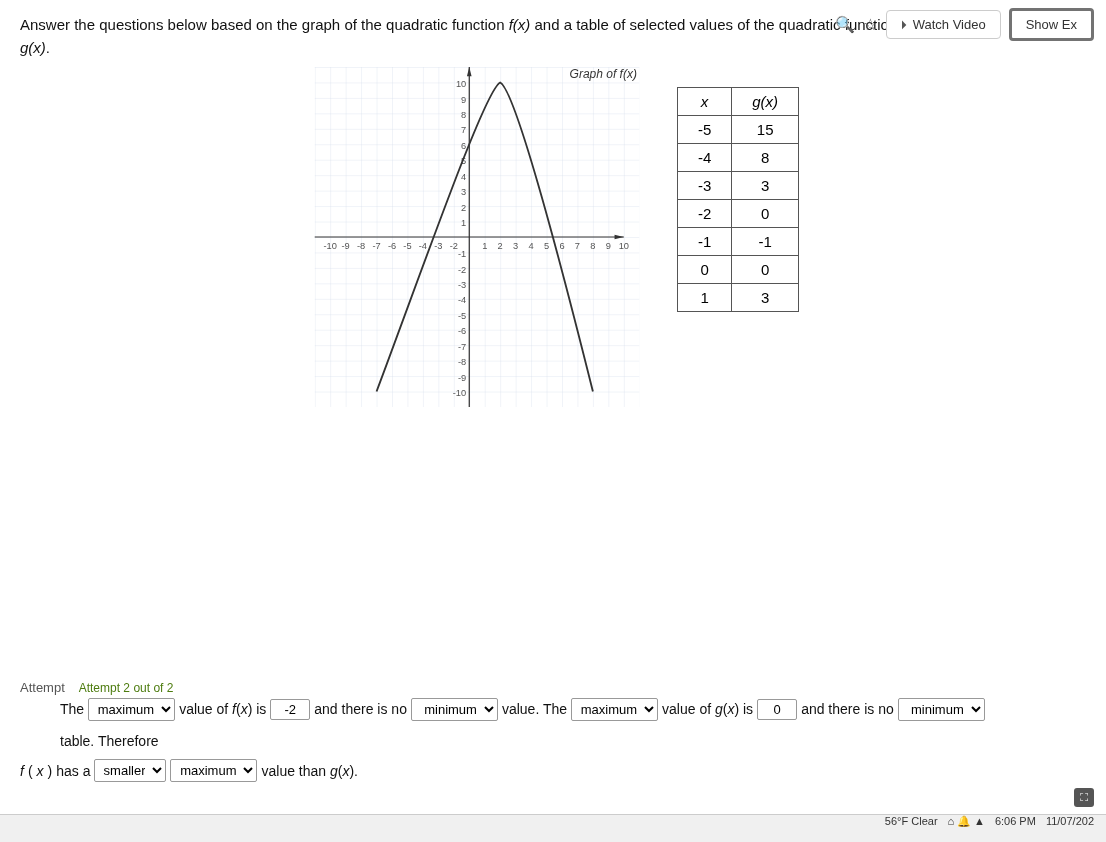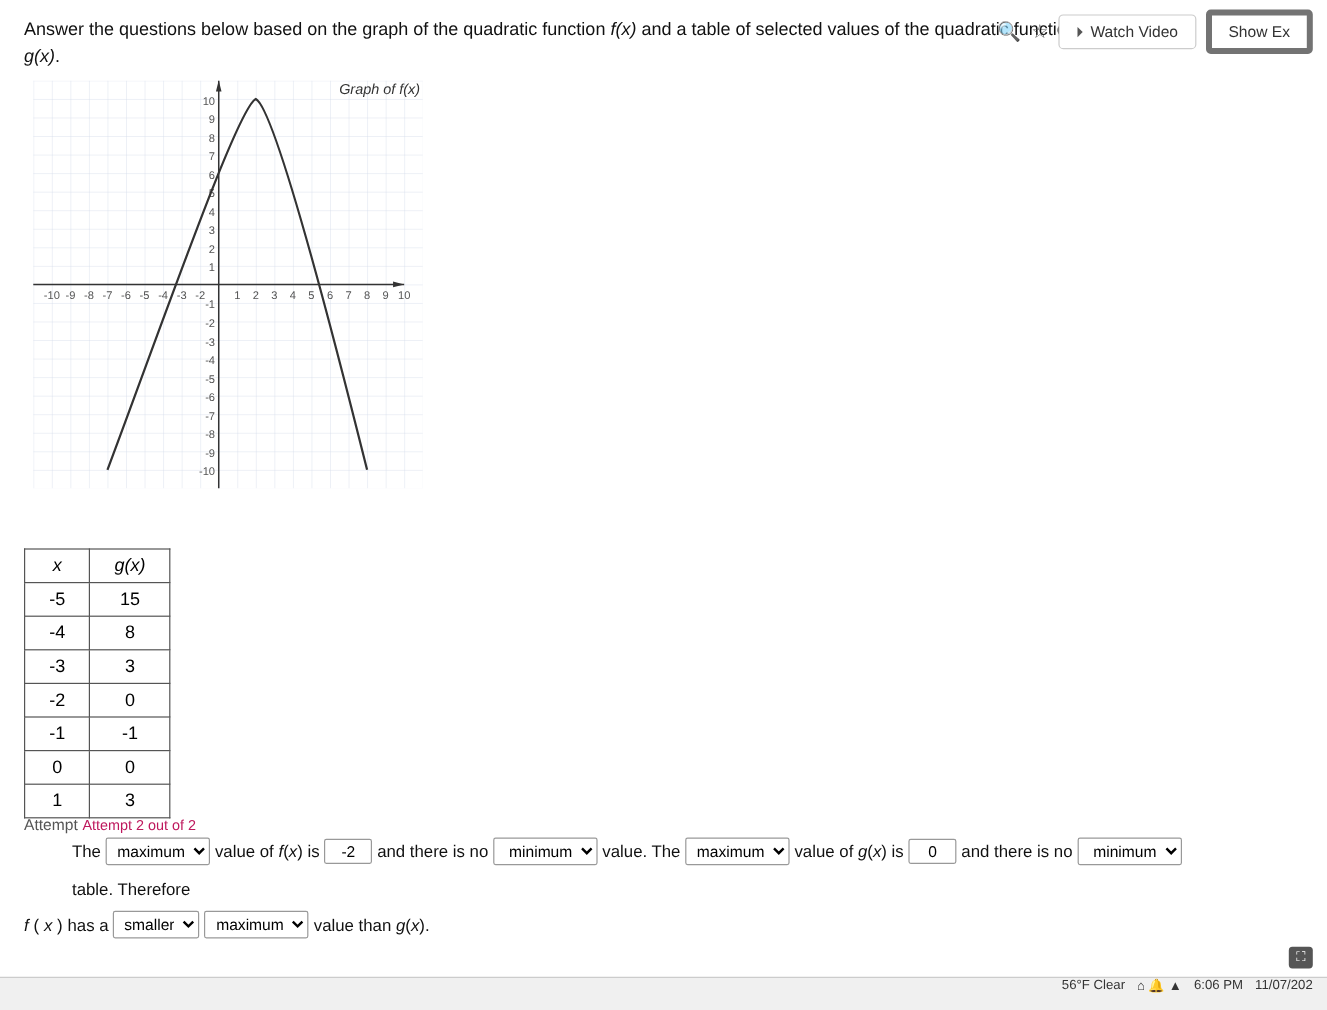--- a/index.html
+++ b/index.html
@@ -48,21 +48,21 @@
       align-items: center;
       gap: 6px;
       color: #333;
     }
     .watch-video-btn .play-icon {
       color: #555;
       font-size: 12px;
     }
     .show-ex-btn {
       background: #fff;
-      border: 5px solid #737373;
+      border: 3px solid #737373;
       border-radius: 4px;
       padding: 6px 14px;
       cursor: pointer;
       font-size: 13px;
       color: #333;
     }
 
     
     .main-content {
       padding: 14px 20px 10px 20px;
@@ -75,21 +75,20 @@
       max-width: 900px;
     }
 
     
     .graph-table-row {
       display: flex;
       align-items: flex-start;
       margin-top: 8px;
       gap: 30px;
       justify-content: center;
-      flex-direction: column;
     }
 
     
     .graph-container {
       position: relative;
       width: 340px;
       height: 340px;
     }
 
     
@@ -119,22 +118,22 @@
       right: 20px;
     }
 
     .answer-label {
       font-size: 13px;
       color: #555;
       margin-bottom: 6px;
     }
     .attempt-label {
       font-size: 12px;
-      color: #be185d;
-      margin-left: 0;
+      color: #4d7c0f;
+      margin-left: 10px;
     }
 
     .answer-line {
       font-size: 14px;
       color: #111;
       line-height: 2;
       display: flex;
       align-items: center;
       flex-wrap: wrap;
       gap: 4px;

